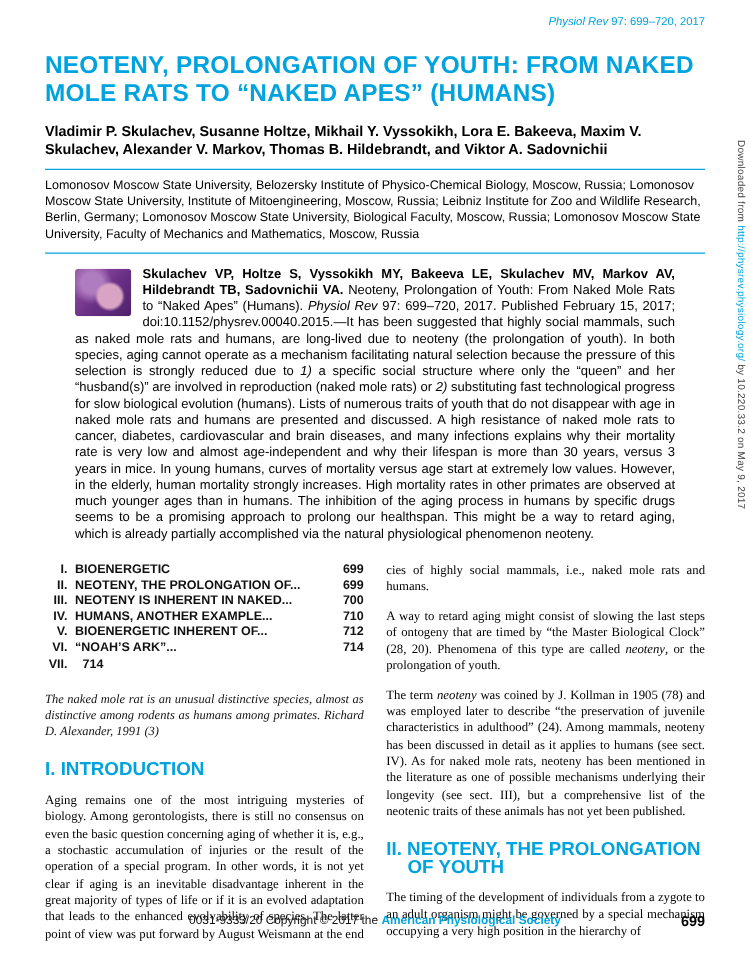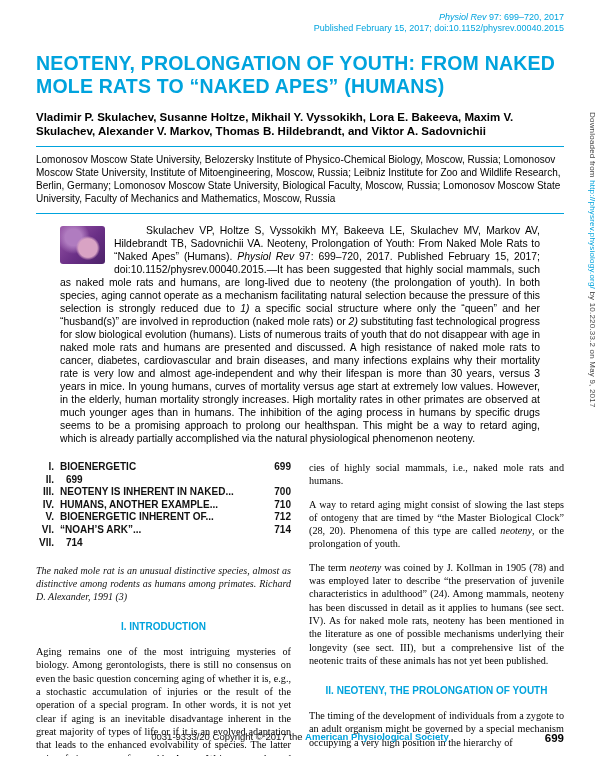--- a/index.html
+++ b/index.html
@@ -71,21 +71,21 @@
       radial-gradient(circle at 30% 30%, #b07cc0 0 20%, rgba(176,124,192,0) 40%),
       linear-gradient(135deg, #9a58a8 0%, #6a2f86 55%, #4c2268 100%);
   }
   .abstract-text {
     margin: 0;
     font-size: 10.4px;
     line-height: 13px;
     text-align: justify;
     color: #000;
   }
-  .abstract-text .b { font-weight: normal; margin-left: 32px; }
+  .abstract-text .b { font-weight: bold; }
   
   .columns {
     display: flex;
     gap: 18px;
     margin-top: 16px;
   }
   .col { flex: 1; min-width: 0; }
   
   .toc { font-weight: bold; font-size: 10px; line-height: 12.6px; }
   .toc-row { display: flex; }
@@ -97,27 +97,26 @@
     margin-top: 15px;
     font-family: "Liberation Serif", serif;
     font-style: italic;
     font-size: 10px;
     line-height: 13px;
     text-align: justify;
   }
   
   .sec-heading {
     margin: 17px 0 11px 0;
-    font-size: 10px;
+    font-size: 15px;
     line-height: 14px;
     font-weight: bold;
     color: #00a3dd;
     padding-left: 17px;
     text-indent: -17px;
-    text-align: center;
   }
   
   .body-p {
     margin: 0 0 10px 0;
     font-family: "Liberation Serif", serif;
     font-size: 10.2px;
     line-height: 13.3px;
     text-align: justify;
     color: #000;
   }
@@ -162,21 +161,20 @@
   <div class="download-notice">
     <span>Downloaded from </span><span class="url">http://physrev.physiology.org/</span><span> by 10.220.33.2 on May 9, 2017</span>
   </div>
 
   <div class="content">
 
     <div class="journal-ref">
       <div>
         <span class="ital">Physiol Rev</span><span> 97: 699–720, 2017</span>
       </div>
-      <div>Published February 15, 2017; doi:10.1152/physrev.00040.2015</div>
     </div>
 
     <h1 class="title">NEOTENY, PROLONGATION OF YOUTH: FROM NAKED MOLE RATS TO “NAKED APES” (HUMANS)</h1>
 
     <div class="authors">Vladimir P. Skulachev, Susanne Holtze, Mikhail Y. Vyssokikh, Lora E. Bakeeva, Maxim V. Skulachev, Alexander V. Markov, Thomas B. Hildebrandt, and Viktor A. Sadovnichii</div>
 
     <hr class="rule">
 
     <div class="affiliations">Lomonosov Moscow State University, Belozersky Institute of Physico-Chemical Biology, Moscow, Russia; Lomonosov Moscow State University, Institute of Mitoengineering, Moscow, Russia; Leibniz Institute for Zoo and Wildlife Research, Berlin, Germany; Lomonosov Moscow State University, Biological Faculty, Moscow, Russia; Lomonosov Moscow State University, Faculty of Mechanics and Mathematics, Moscow, Russia</div>
 
@@ -194,20 +192,21 @@
       <div class="col">
 
         <div class="toc">
           <div class="toc-row">
             <span class="toc-num">I.</span>
             <span class="toc-label">BIOENERGETIC</span>
             <span class="toc-page">699</span>
           </div>
           <div class="toc-row">
             <span class="toc-num">II.</span>
+            <span class="toc-label">NEOTENY, THE PROLONGATION OF...</span>
             <span class="toc-page">699</span>
           </div>
           <div class="toc-row">
             <span class="toc-num">III.</span>
             <span class="toc-label">NEOTENY IS INHERENT IN NAKED...</span>
             <span class="toc-page">700</span>
           </div>
           <div class="toc-row">
             <span class="toc-num">IV.</span>
             <span class="toc-label">HUMANS, ANOTHER EXAMPLE...</span>

